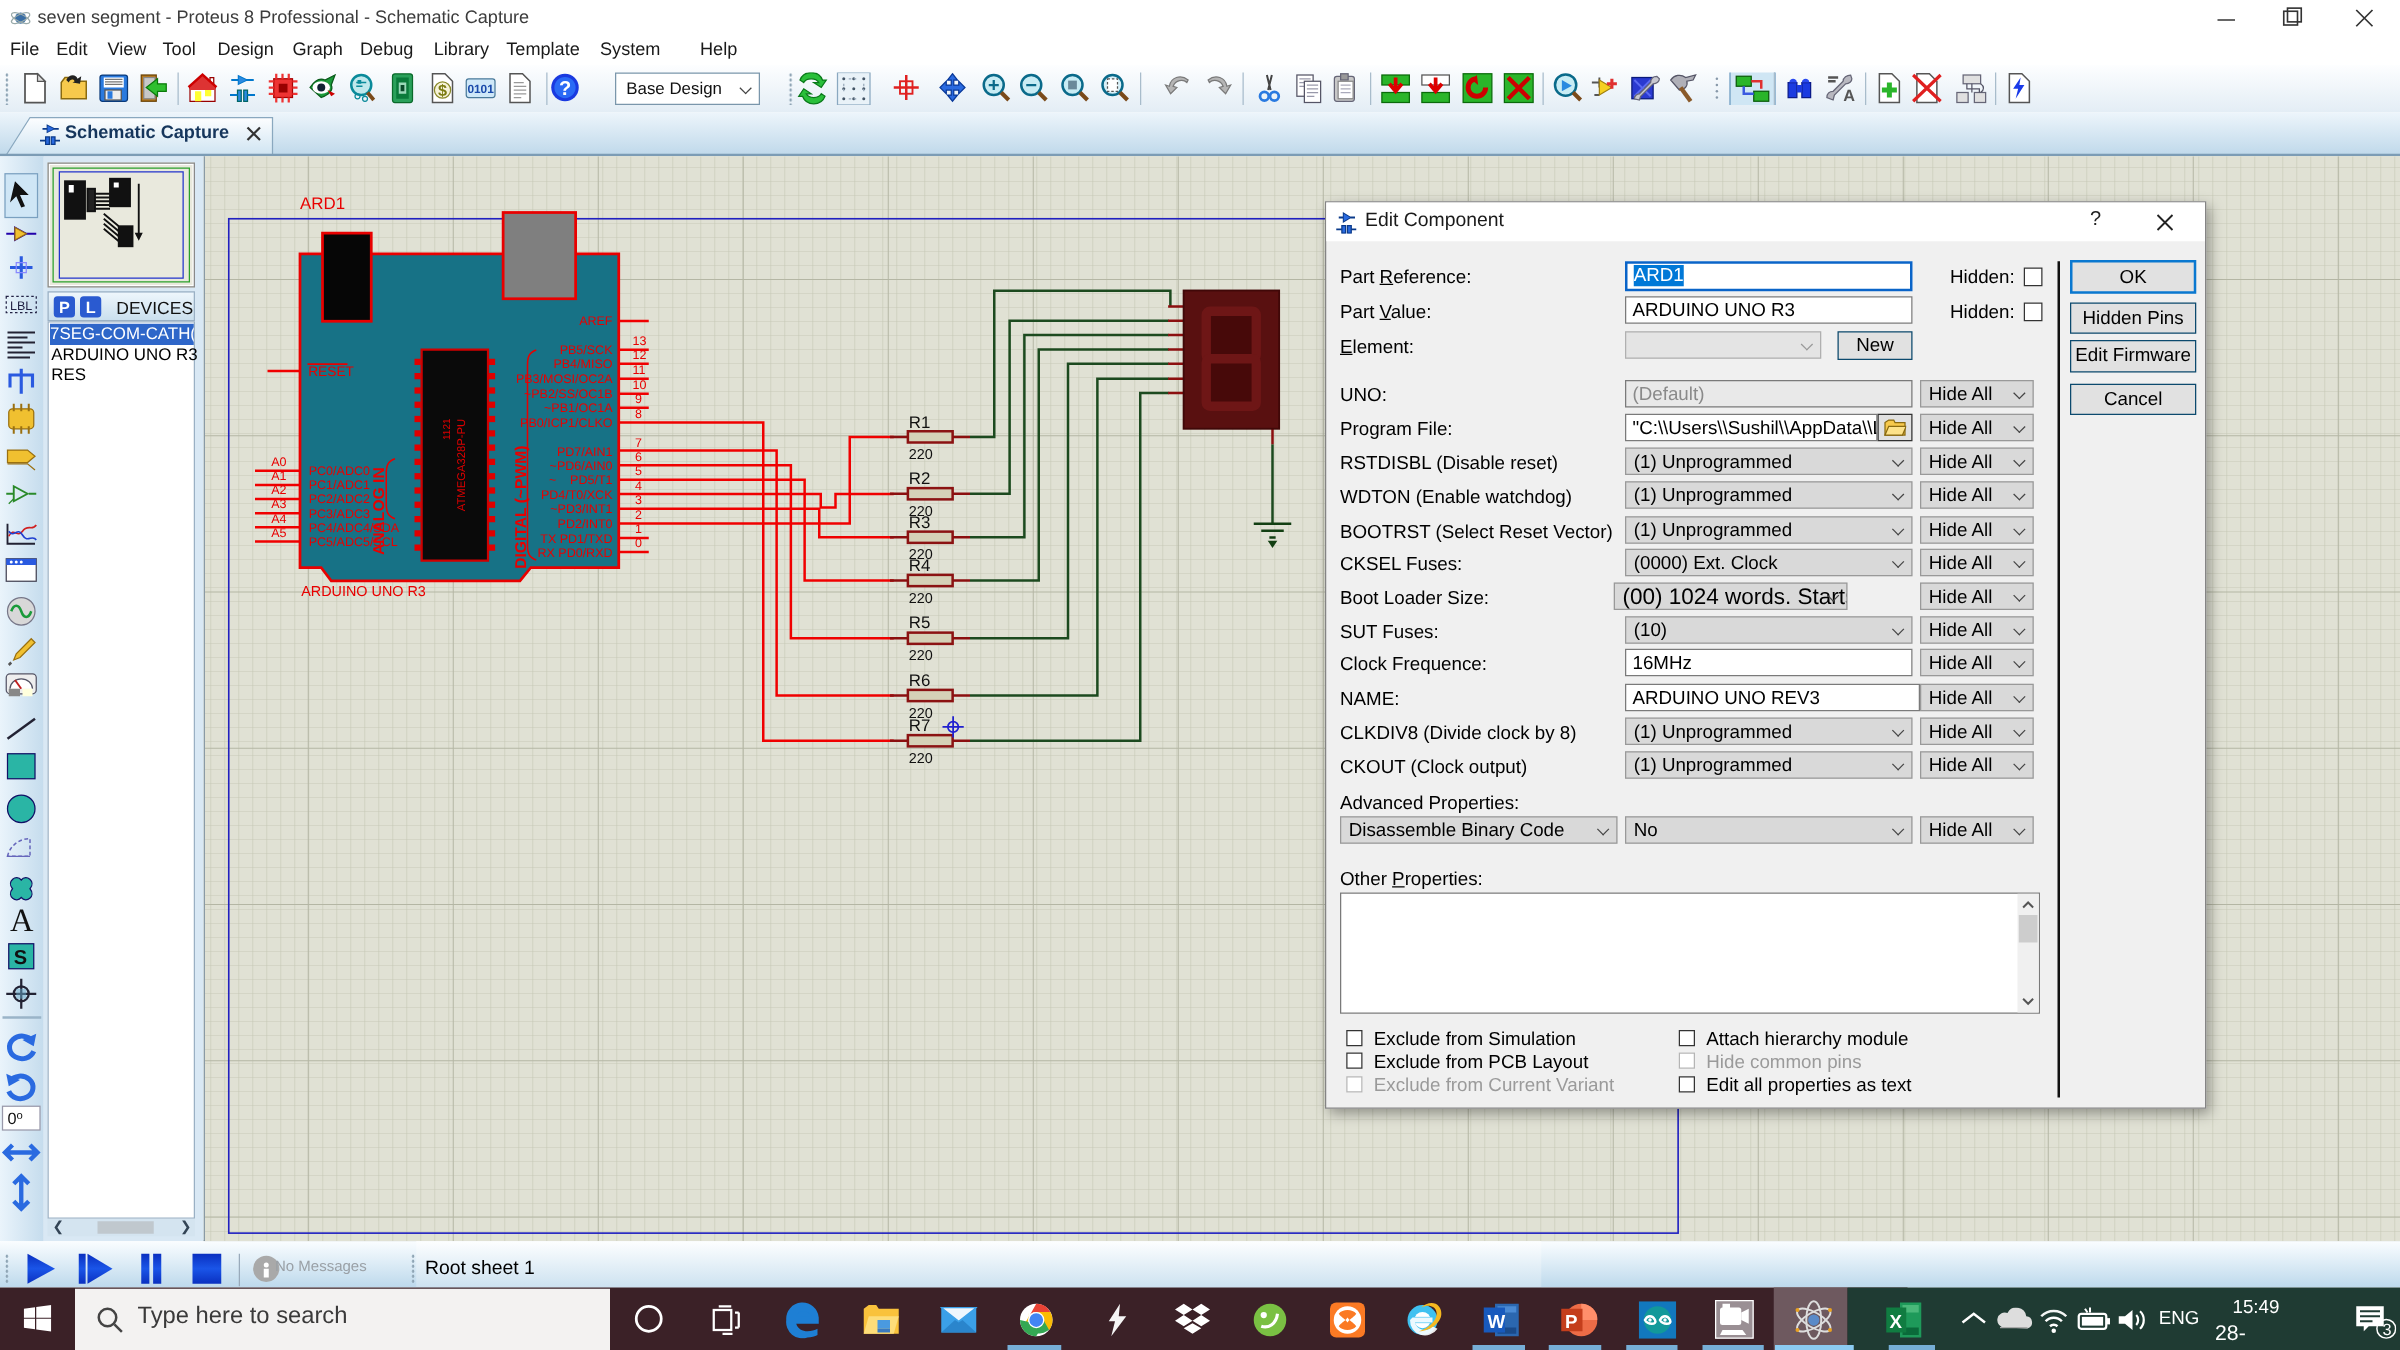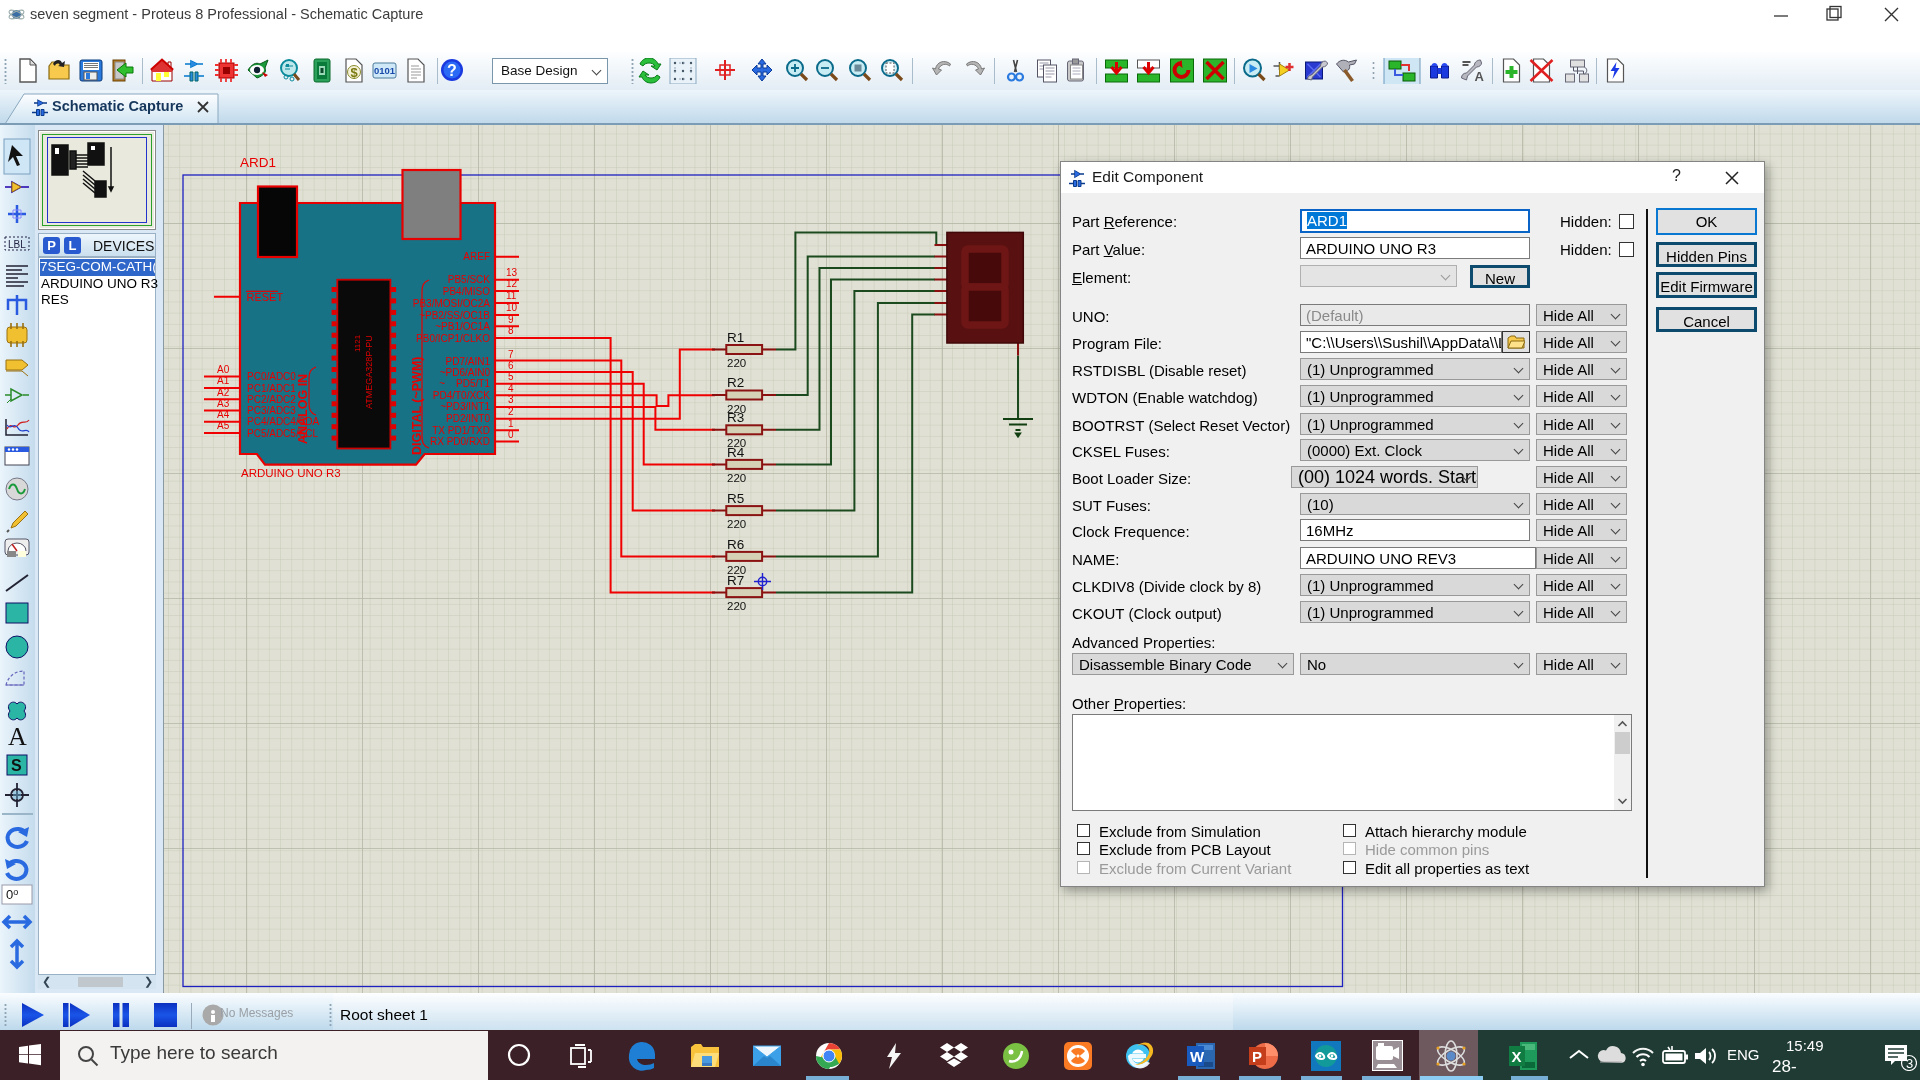--- a/index.html
+++ b/index.html
@@ -15,37 +15,50 @@
 #canvas{left:163px;top:125px;width:1757px;height:868px;background:#e0e1d4;border-left:1px solid #8a9aa5;border-bottom:1px solid #7a8a95}
 #sbar{left:0;top:993px;width:1920px;height:37px;background:linear-gradient(#fafdff,#bdd9ec)}
 #task{left:0;top:1030px;width:1526px;height:50px;background:#3b2127}
 .dd,.inp,.ha{position:absolute;height:22px;font-size:15px;line-height:21px;white-space:nowrap;overflow:hidden}
 .inp{background:#fff;border:1px solid #7a7a7a;padding-left:5px;color:#000}
 .dd,.ha{background:#d9d9d9;border:1px solid #999;padding-left:6px;color:#000}
 .chv{position:absolute;right:7px;top:6px;width:7px;height:7px;border-right:1.8px solid #444;border-bottom:1.8px solid #444;transform:rotate(45deg)}
 .lbl{position:absolute;font-size:15px;color:#000;white-space:nowrap}
 .cb{position:absolute;width:15px;height:15px;background:#fff;border:1.5px solid #333}
 .cbd{position:absolute;width:15px;height:15px;background:#fff;border:1.5px solid #b5b5b5}
-.pbtn{position:absolute;background:#e1e1e1;border:3px solid #0c4a6e;font-size:15px;color:#000;text-align:center}
+.pbtn{position:absolute;background:#e1e1e1;border:1px solid #0c4a6e;font-size:15px;color:#000;text-align:center}
 .gdot{position:absolute;width:3px;background-image:radial-gradient(circle,#8fa5b5 1px,transparent 1.2px);background-size:3px 4px}
 </style></head><body>
 <div id="scr">
 <div class="a" id="title">
  <svg class="a" style="left:8px;top:6px" width="17" height="17">
         <circle cx="8.5" cy="8.5" r="4.5" fill="#3a6ea5"></circle>
         <ellipse cx="8.5" cy="8.5" rx="8" ry="3" fill="none" stroke="#9aa" stroke-width="1" transform="rotate(-25 8.5 8.5)"></ellipse>
         <ellipse cx="8.5" cy="8.5" rx="8" ry="3" fill="none" stroke="#9aa" stroke-width="1" transform="rotate(25 8.5 8.5)"></ellipse>
       </svg>
  <span class="a" style="left:30px;top:6px;font-size:14.5px;color:#3c3c3c">seven segment - Proteus 8 Professional - Schematic Capture</span>
  <svg class="a" style="left:1770px;top:4px" width="140" height="20">
   <line x1="4" y1="12" x2="18" y2="12" stroke="#333" stroke-width="1.3"></line>
   <rect x="57" y="5" width="11" height="11" fill="none" stroke="#333" stroke-width="1.3"></rect>
         <rect x="60" y="2.5" width="11" height="11" fill="none" stroke="#333" stroke-width="1.3"></rect>
   <path d="M115 4l13 13M128 4l-13 13" stroke="#333" stroke-width="1.4"></path>
  </svg>
+</div>
+<div class="a" id="menu">
+ <span style="left:8px">File</span>
+      <span style="left:45px">Edit</span>
+      <span style="left:86px">View</span>
+      <span style="left:130px">Tool</span>
+      <span style="left:174px">Design</span>
+      <span style="left:234px">Graph</span>
+      <span style="left:288px">Debug</span>
+      <span style="left:347px">Library</span>
+      <span style="left:405px">Template</span>
+      <span style="left:480px">System</span>
+      <span style="left:560px">Help</span>
 </div>
 <div class="a" id="tbar">
 <div class="gdot" style="left:4px;top:6px;height:26px"></div>
 <svg class="a" style="left:16px;top:6px" width="1630" height="26" font-family="Liberation Sans">
 
 <path d="M4 1h10l6 6v17H4z" fill="#fff" stroke="#555" stroke-width="1.4"></path>
         <path d="M14 1l6 6h-6z" fill="#ddd" stroke="#555"></path>
 <g transform="translate(31,0)">
           <path d="M2 8l3-4h7l1 3h9v14H2z" fill="#f7c94c" stroke="#8a6a10" stroke-width="1.2"></path>
           <path d="M6 6c2-5 8-5 9-1l3-2-1 6-6-1 2-1c-1-2-4-2-5 1z" fill="#222"></path>

